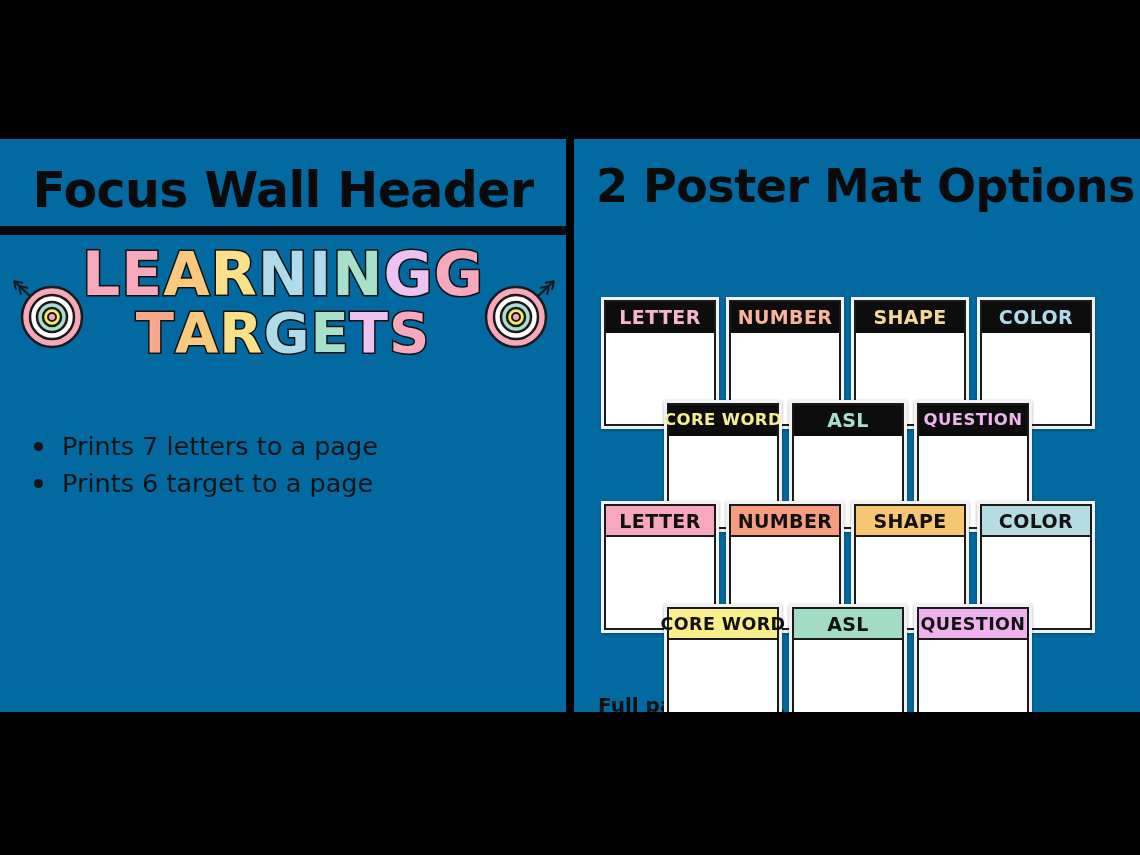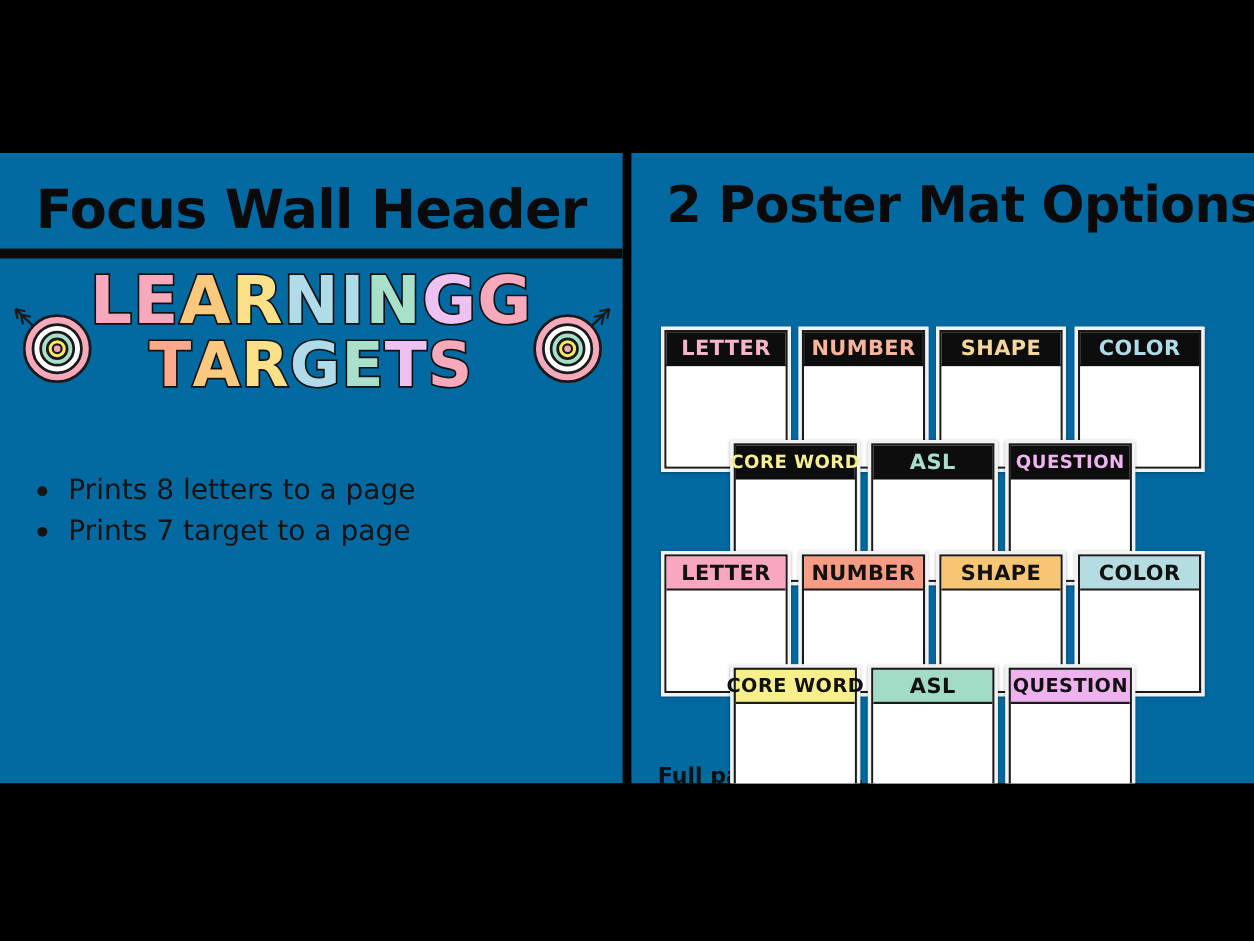--- a/index.html
+++ b/index.html
@@ -94,21 +94,20 @@
 
   
   .mat-title {
     font-family: "DejaVu Sans", sans-serif;
     font-weight: 700;
     font-size: 46px;
     letter-spacing: -0.5px;
     color: #0a0a0a;
     padding: 20px 16px 0 22px;
     white-space: nowrap;
-    margin-left: 10px;
   }
   .poster-area { position: relative; height: 470px; margin-top: 8px; }
 
   .poster {
     position: absolute;
     background: #ffffff;
     border: 3px solid #f2f2f2;
     box-shadow: 0 1px 3px rgba(0,0,0,0.30);
   }
   .poster-inner {
@@ -189,22 +188,22 @@
         </svg>
       </span>
 
       <div class="lt-words">
         <div class="lt-line l1" id="lt-line-1"><span style="color: rgb(247, 169, 188);">L</span><span style="color: rgb(247, 169, 188);">E</span><span style="color: rgb(251, 201, 126);">A</span><span style="color: rgb(251, 224, 138);">R</span><span style="color: rgb(175, 220, 232);">N</span><span style="color: rgb(175, 220, 232);">I</span><span style="color: rgb(169, 224, 202);">N</span><span style="color: rgb(238, 194, 240);">G</span><span style="color: rgb(247, 169, 188);">G</span></div>
         <div class="lt-line l2" id="lt-line-2"><span style="color: rgb(251, 169, 140);">T</span><span style="color: rgb(251, 201, 126);">A</span><span style="color: rgb(251, 224, 138);">R</span><span style="color: rgb(175, 220, 232);">G</span><span style="color: rgb(169, 224, 202);">E</span><span style="color: rgb(238, 194, 240);">T</span><span style="color: rgb(247, 169, 188);">S</span></div>
       </div>
     </div>
 
     <ul class="bullets">
-      <li>Prints 8 letters to a page</li>
-      <li>Prints 7 target to a page</li>
+      <li>Prints 7 letters to a page</li>
+      <li>Prints 6 target to a page</li>
     </ul>
   </div>
 
   <div class="panel" id="right-panel">
     <div class="mat-title">2 Poster Mat Options</div>
     <div class="poster-area" id="poster-area">
         <div class="poster" style="left: 27px; top: 76px; width: 118px; height: 132px;">
           <div class="poster-inner">
             <div class="poster-head dark" style="color: rgb(247, 182, 200);">LETTER</div>
             <div class="poster-body"></div>

